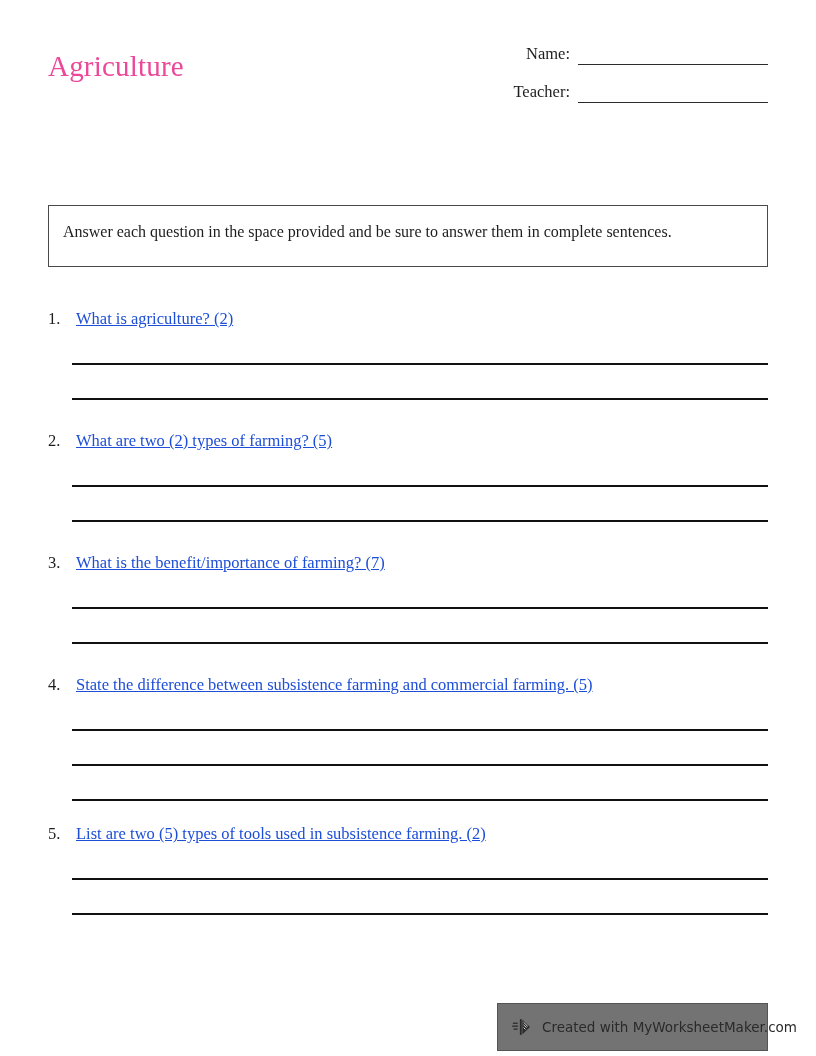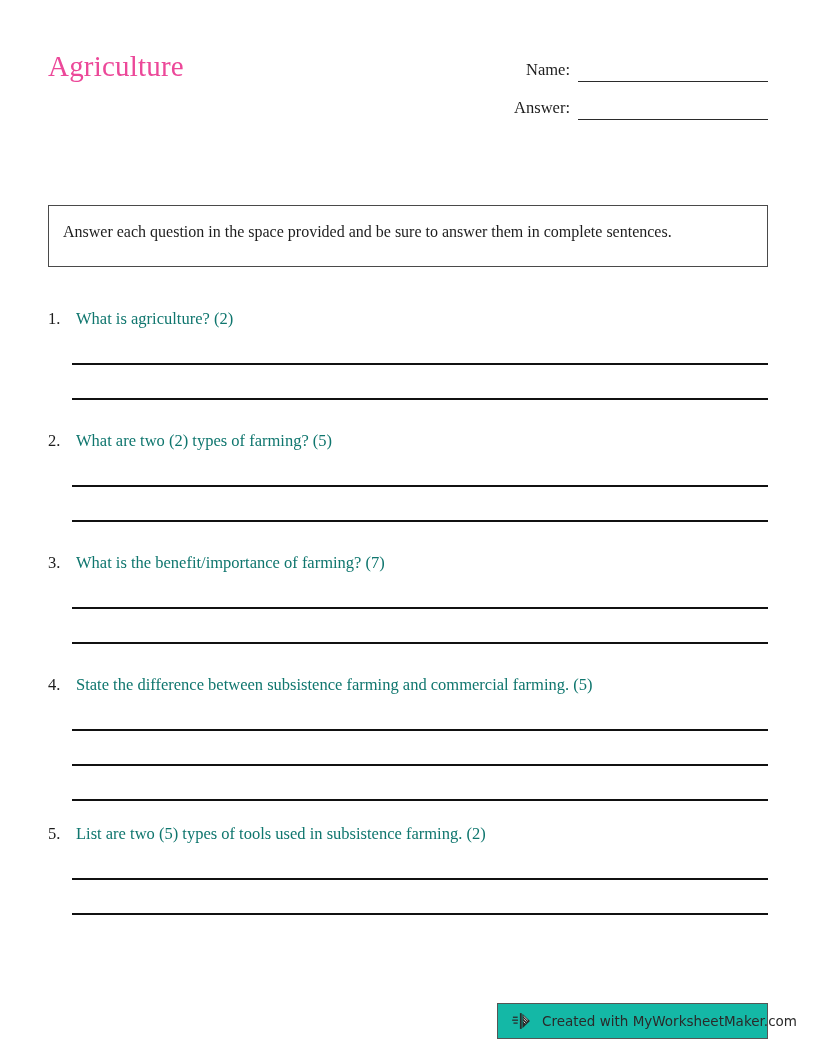--- a/index.html
+++ b/index.html
@@ -43,21 +43,21 @@
   }
 
   .meta-fields {
     position: absolute;
     top: 0;
     right: 0;
     width: 300px;
   }
   .meta-row {
     display: flex;
-    align-items: flex-end;
+    align-items: flex-start;
     justify-content: flex-end;
     height: 38px;
   }
   .meta-label {
     font-size: 16.5px;
     color: #1d1d1d;
     padding-right: 8px;
     padding-bottom: 2px;
     white-space: nowrap;
   }
@@ -99,45 +99,46 @@
     align-items: baseline;
   }
   .question-number {
     width: 28px;
     flex: 0 0 28px;
     font-size: 16.5px;
     color: #1d1d1d;
   }
   .question-text {
     font-size: 16.5px;
-    color: #0f766e;
+    color: #1d4ed8;
     line-height: 22px;
+    text-decoration: underline;
   }
   .answer-lines {
     margin-left: 24px;
   }
   .answer-line {
     border-bottom: 2.2px solid #111111;
     height: 33px;
     width: 696px;
   }
 
   
   .footer-badge {
     position: absolute;
     left: 497px;
     top: 1003px;
     width: 271px;
-    height: 36px;
+    height: 48px;
     border: 1.2px solid #555555;
     box-sizing: border-box;
     display: flex;
     align-items: center;
     padding-left: 14px;
-    background: #14b8a6;
+    background: #737373;
   }
   .footer-logo {
     width: 22px;
     height: 22px;
     flex: 0 0 22px;
     margin-right: 8px;
     display: block;
   }
   .footer-text {
     font-family: "DejaVu Sans", "Liberation Sans", sans-serif;
@@ -153,21 +154,21 @@
 
   <div class="header">
     <div class="worksheet-title">Agriculture</div>
 
     <div class="meta-fields">
       <div class="meta-row">
         <span class="meta-label">Name:</span>
         <span class="meta-line"></span>
       </div>
       <div class="meta-row">
-        <span class="meta-label">Answer:</span>
+        <span class="meta-label">Teacher:</span>
         <span class="meta-line"></span>
       </div>
     </div>
   </div>
 
   <div class="instructions-box">
     <div class="instructions-text">Answer each question in the space provided and be sure to answer them in complete sentences.</div>
   </div>
 
   <div class="questions" id="questions-container">

